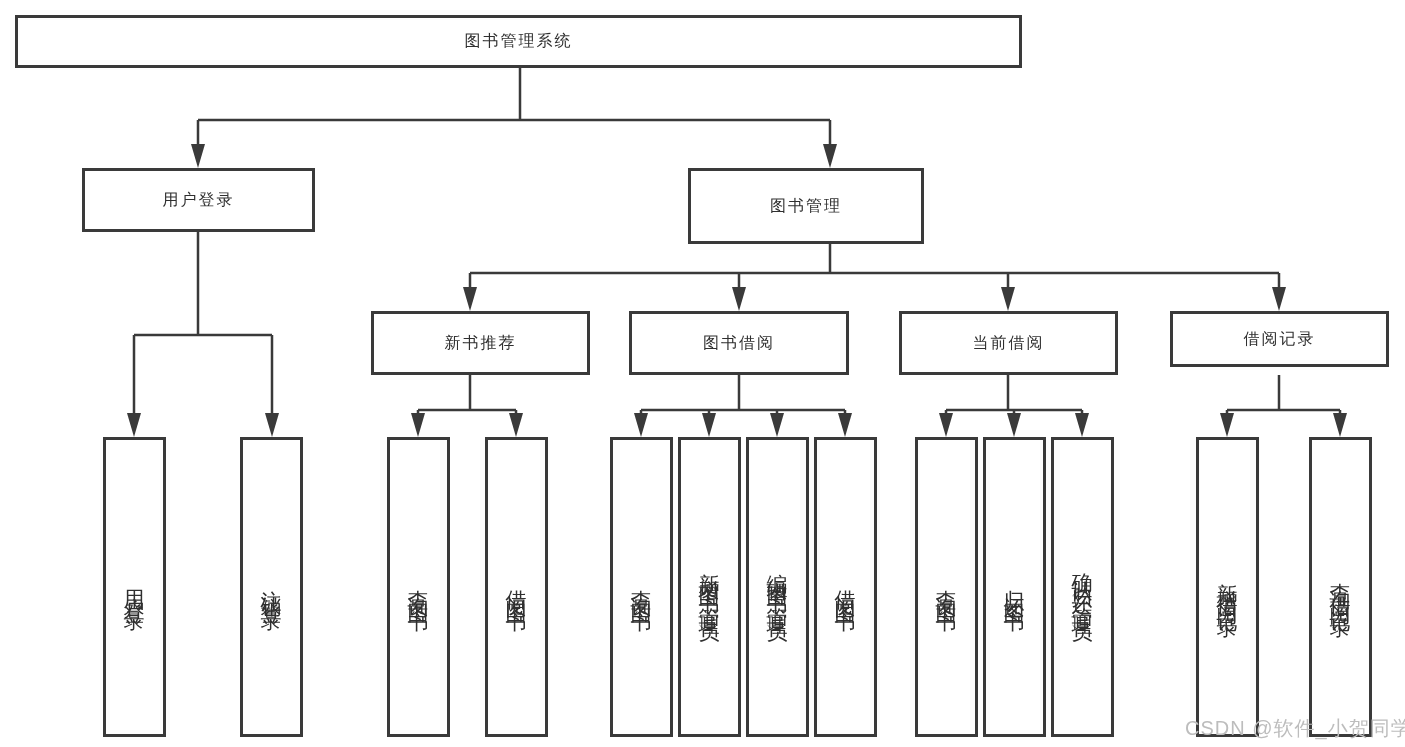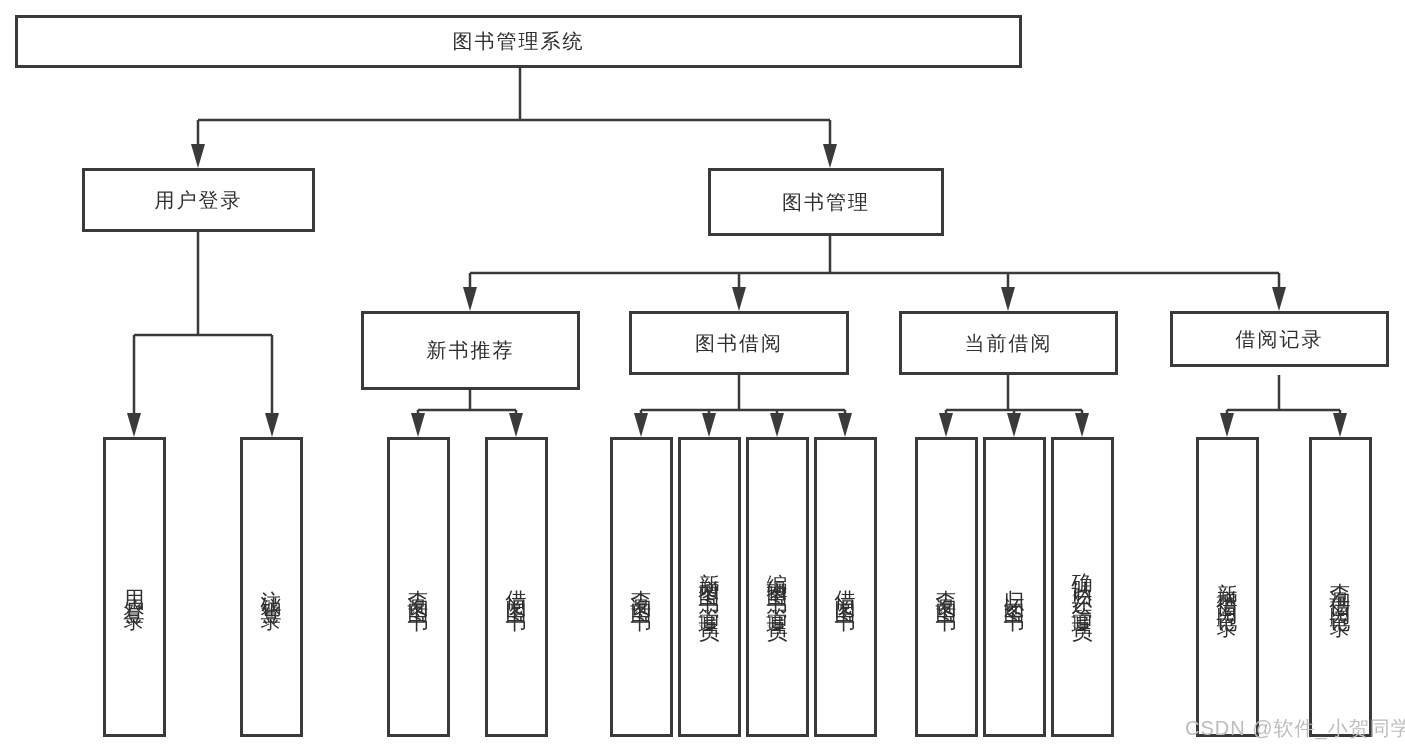--- a/index.html
+++ b/index.html
@@ -23,21 +23,21 @@
   .box{
     position:absolute;
     box-sizing:border-box;
     border:3px solid var(--line);
     background:#fff;
     display:flex;
     align-items:center;
     justify-content:center;
   }
   .box.h span{
-    font-size:20px;
+    font-size:16px;
     color:var(--text);
     letter-spacing:2px;
     white-space:nowrap;
     font-family:Liberation Serif, serif;
   }
   .box.leaf span{
     writing-mode:vertical-rl;
     text-orientation:mixed;
     font-size:21px;
     letter-spacing:7px;
@@ -91,25 +91,25 @@
     </g>
   </svg>
 
   <div class="box h" style="left:15px;top:15px;width:1007px;height:53px">
     <span>图书管理系统</span>
   </div>
 
   <div class="box h" style="left:82px;top:168px;width:233px;height:64px">
     <span>用户登录</span>
   </div>
-  <div class="box h" style="left:708px;top:168px;width:236px;height:68px">
+  <div class="box h" style="left:688px;top:168px;width:236px;height:76px">
     <span>图书管理</span>
   </div>
 
-  <div class="box h" style="left:361px;top:311px;width:219px;height:79px">
+  <div class="box h" style="left:371px;top:311px;width:219px;height:64px">
     <span>新书推荐</span>
   </div>
   <div class="box h" style="left:629px;top:311px;width:220px;height:64px">
     <span>图书借阅</span>
   </div>
   <div class="box h" style="left:899px;top:311px;width:219px;height:64px">
     <span>当前借阅</span>
   </div>
   <div class="box h" style="left:1170px;top:311px;width:219px;height:56px">
     <span>借阅记录</span>

